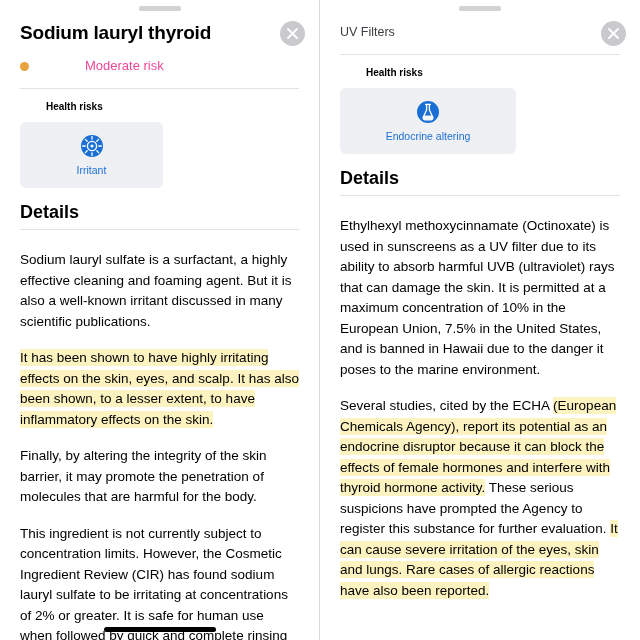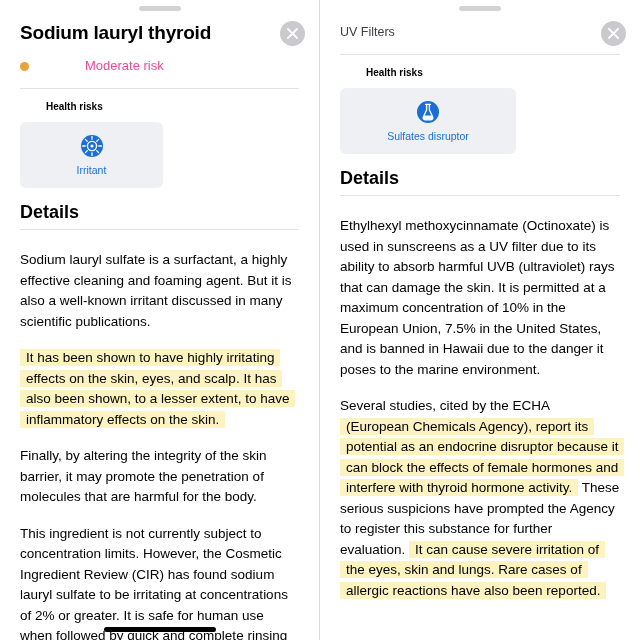--- a/index.html
+++ b/index.html
@@ -140,21 +140,21 @@
     padding: 10px 20px 0 20px;
     font-size: 13.5px;
     line-height: 20.5px;
     color: #000000;
   }
   .para { margin: 10px 0 16px 0; }
   .para:last-child { margin-bottom: 0; }
   mark.hl {
     background: #fdf3c0;
     color: #000000;
-    padding: 1px 6px;
+    padding: 1px 0;
     box-decoration-break: clone;
     -webkit-box-decoration-break: clone;
   }
   .home-indicator {
     position: absolute;
     bottom: 8px;
     left: 50%;
     transform: translateX(-50%);
     width: 112px;
     height: 5px;
@@ -245,21 +245,21 @@
     <div class="section-title">Health risks</div>
 
     <div class="card" style="width:176px">
       <span class="card-icon">
         <svg width="26" height="26" viewBox="0 0 26 26">
           <circle cx="13" cy="13" r="11" fill="#1b6fd4"></circle>
           <path d="M10.6 5.4 L15.4 5.4 M11.6 5.4 L11.6 11 L8.3 18.1 C7.7 19.4 8.6 20.8 10 20.8 L16 20.8 C17.4 20.8 18.3 19.4 17.7 18.1 L14.4 11 L14.4 5.4" fill="none" stroke="#ffffff" stroke-width="1.3" stroke-linejoin="round" stroke-linecap="round"></path>
           <path d="M9.4 16.4 L16.6 16.4 L17.7 18.1 C18.3 19.4 17.4 20.8 16 20.8 L10 20.8 C8.6 20.8 7.7 19.4 8.3 18.1 Z" fill="#ffffff" opacity="0.95"></path>
         </svg>
       </span>
-      <span class="card-label">Sulfates disruptor</span>
+      <span class="card-label">Endocrine altering</span>
     </div>
 
     <div style="height:14px"></div>
     <div class="details-head">Details</div>
     <div class="details-divider"></div>
 
     <div class="body-text">
       <p class="para"><span>Ethylhexyl methoxycinnamate (Octinoxate) is used in sunscreens as a UV filter due to its ability to absorb harmful UVB (ultraviolet) rays that can damage the skin. It is permitted at a maximum concentration of 10% in the European Union, 7.5% in the United States, and is banned in Hawaii due to the danger it poses to the marine environment.</span></p>
       <p class="para"><span>Several studies, cited by the ECHA </span><mark class="hl">(European Chemicals Agency), report its potential as an endocrine disruptor because it can block the effects of female hormones and interfere with thyroid hormone activity.</mark><span> These serious suspicions have prompted the Agency to register this substance for further evaluation. </span><mark class="hl">It can cause severe irritation of the eyes, skin and lungs. Rare cases of allergic reactions have also been reported.</mark></p>
 

